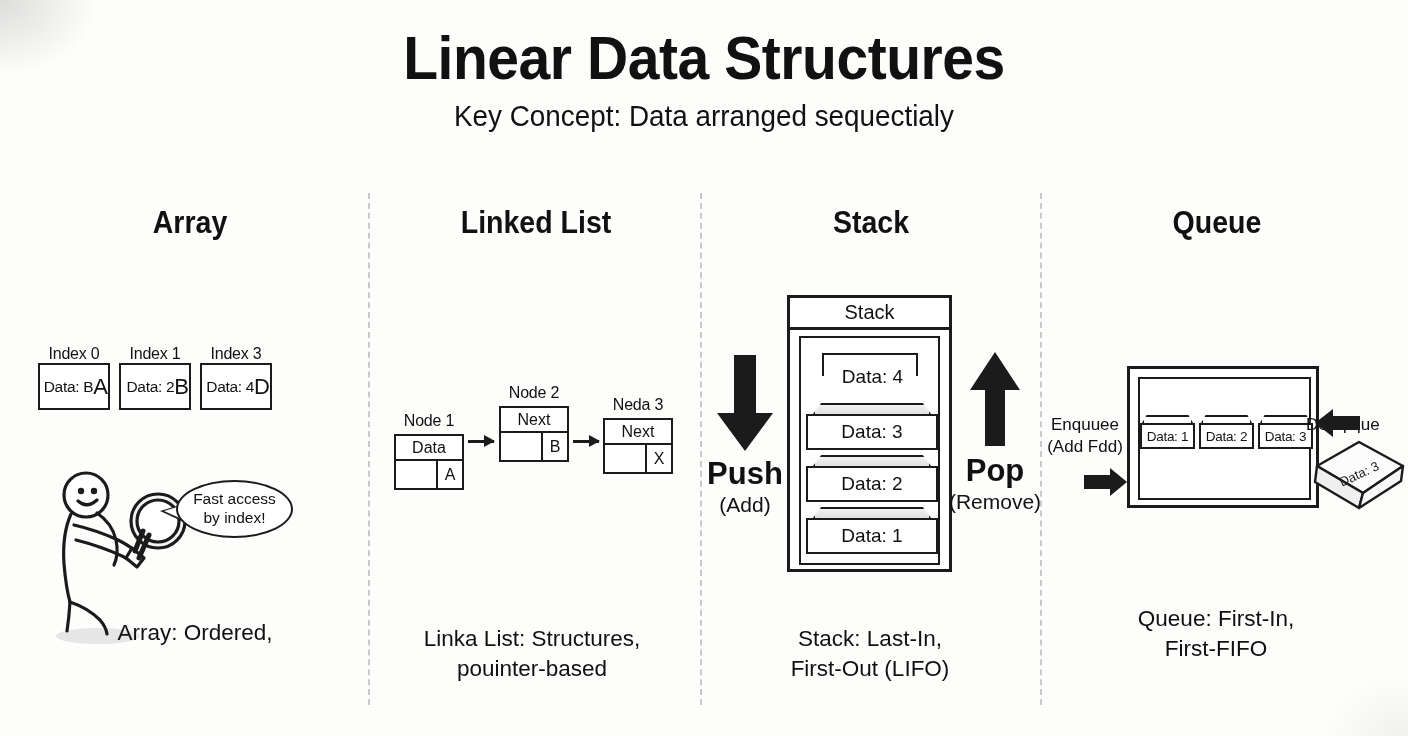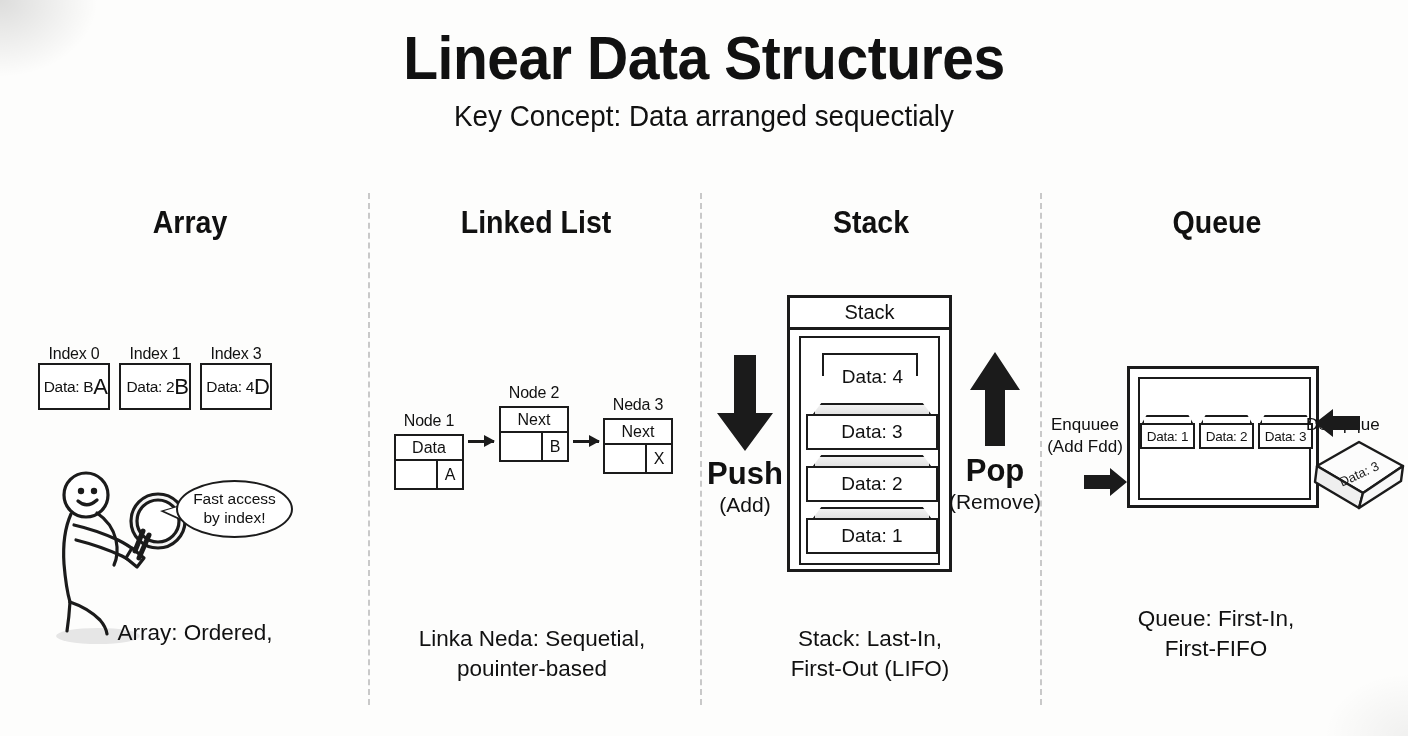--- a/index.html
+++ b/index.html
@@ -341,21 +341,21 @@
         <div class="ll-bot">
           <div class="empty"></div>
           <div class="val">X</div>
         </div>
       </div>
     </div>
   </div>
 
   <div class="caption" style="left:362px;top:624px">
     <div>
-      <b></b><span>Linka Neda: Sequetial,</span>
+      <b></b><span>Linka List: Structures,</span>
     </div>
     <div>pouinter-based</div>
   </div>
 
   <div class="stack-outer">
     <div class="stack-title">Stack</div>
     <div class="stack-inner"></div>
     <div class="stack-bracket"></div>
     <div class="stack-top-label">Data: 4</div>
 

